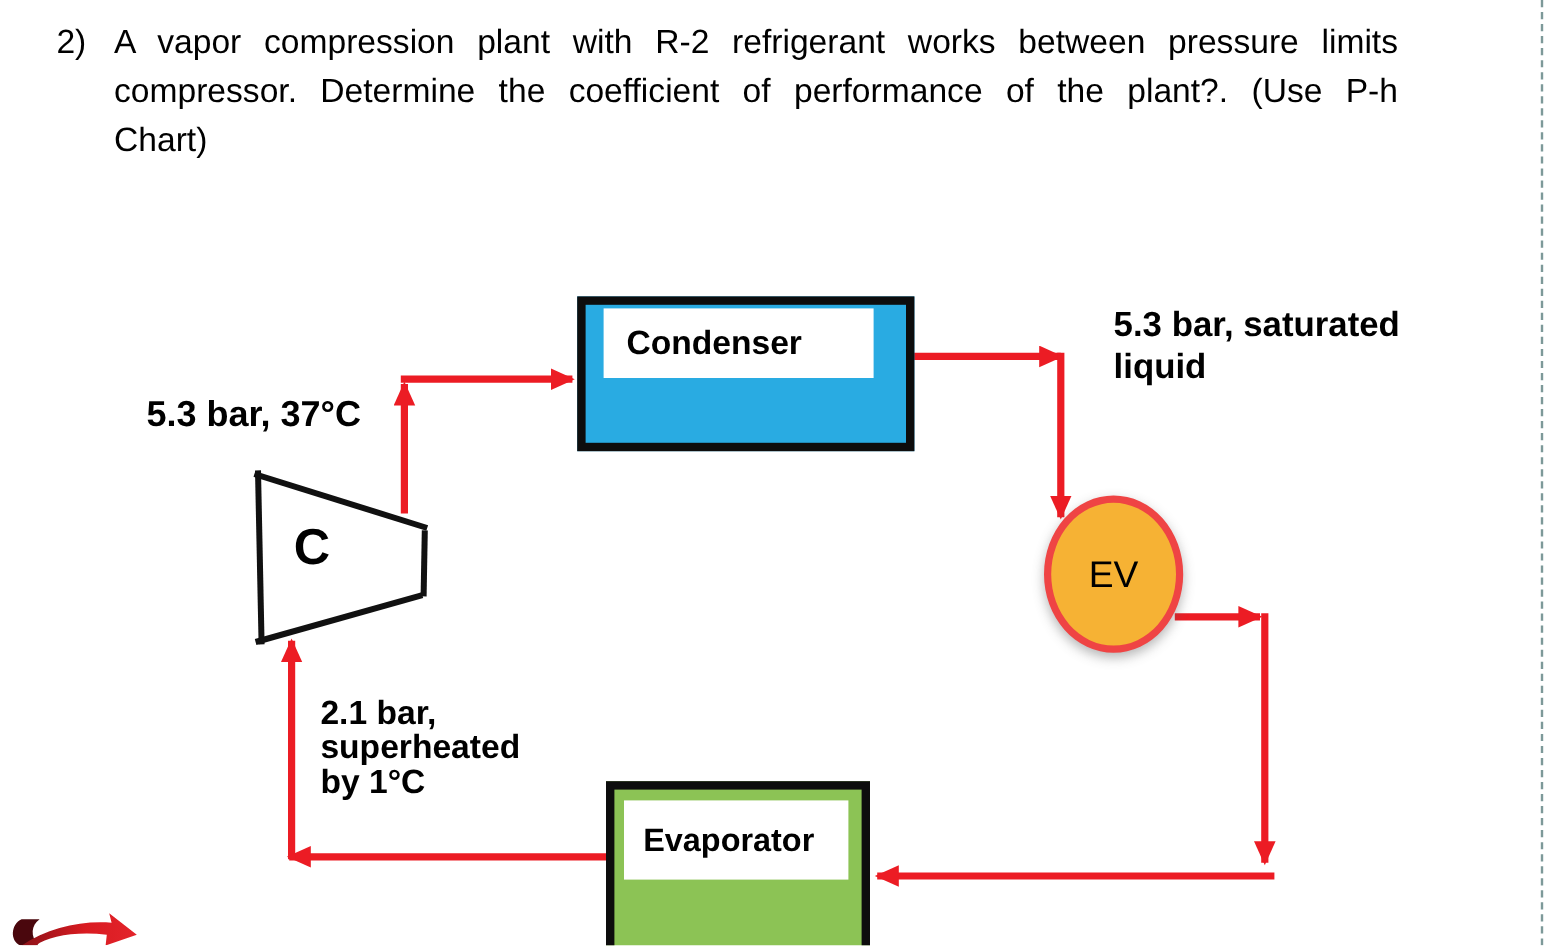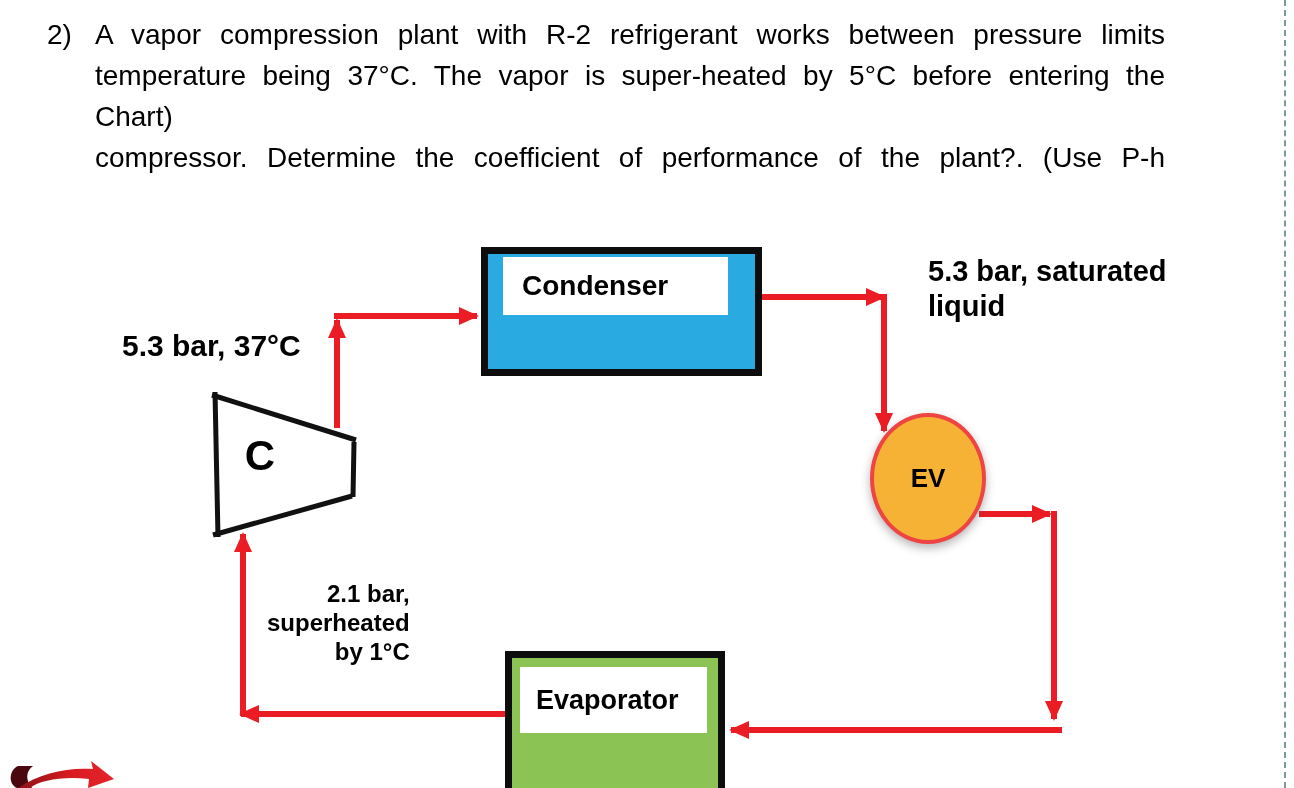--- a/index.html
+++ b/index.html
@@ -61,62 +61,61 @@
     align-items: center;
     font-weight: bold;
   }
   .condenser .unitlabel { left: 15px; top: 3px; width: 225px; height: 58px; padding-left: 19px; font-size: 28px; }
   .evaporator .unitlabel { left: 8px; top: 9px; width: 187px; height: 66px; padding-left: 16px; font-size: 27px; }
 
   .ev-circle {
     position: absolute;
     left: 870px; top: 413px; width: 116px; height: 131px;
     background: var(--valve-orange, #F6B234);
-    border: 4px solid #ef4444;
+    border: 6px solid #ef4444;
     border-radius: 50%;
     box-shadow: 0 4px 10px rgba(90,90,90,.45);
     display: flex;
     align-items: center;
     justify-content: center;
-    font-weight: bold;
-    font-size: 26px;
+    font-weight: normal;
+    font-size: 31px;
   }
 
   .comp-label {
     position: absolute;
     left: 229px; top: 434px; width: 62px;
     text-align: center;
     font-weight: bold;
     font-size: 42px;
     line-height: 44px;
   }
 
   .flabel { position: absolute; font-weight: bold; }
   .lbl-discharge { left: 112px; top: 329px; font-size: 30px; margin-left: 10px; }
   .lbl-satliquid { left: 928px; top: 254px; font-size: 29px; line-height: 35px; }
-  .lbl-superheat { left: 267px; top: 579px; font-size: 24px; line-height: 29px; text-align: right; }
+  .lbl-superheat { left: 267px; top: 579px; font-size: 28px; line-height: 29px; }
 
   .dashed-line {
     position: absolute;
     left: 1284px; top: 0; height: 788px; width: 0;
     border-left: 2px dashed var(--dashed-gray, #7D9999);
   }
 </style>
 </head>
 <body>
 
 <div class="page">
 
   <div class="problem">
     <div class="pnum">2)</div>
     <div class="ptext">
       <div class="pline just">A vapor compression plant with R-2 refrigerant works between pressure limits</div>
-      <div class="pline just">temperature being 37°C. The vapor is super-heated by 5°C before entering the</div>
+      <div class="pline just">compressor. Determine the coefficient of performance of the plant?. (Use P-h</div>
       <div class="pline">Chart)</div>
-      <div class="pline just">compressor. Determine the coefficient of performance of the plant?. (Use P-h</div>
     </div>
   </div>
 
   <div class="diagram">
 
     <svg class="overlay" width="1294" height="788" viewBox="0 0 1294 788">
       <defs>
         <marker id="arrowhead" markerUnits="userSpaceOnUse" markerWidth="22" markerHeight="20" refX="18" refY="9" orient="auto">
           <path d="M0,0 L20,9 L0,18 Z"></path>
         </marker>

